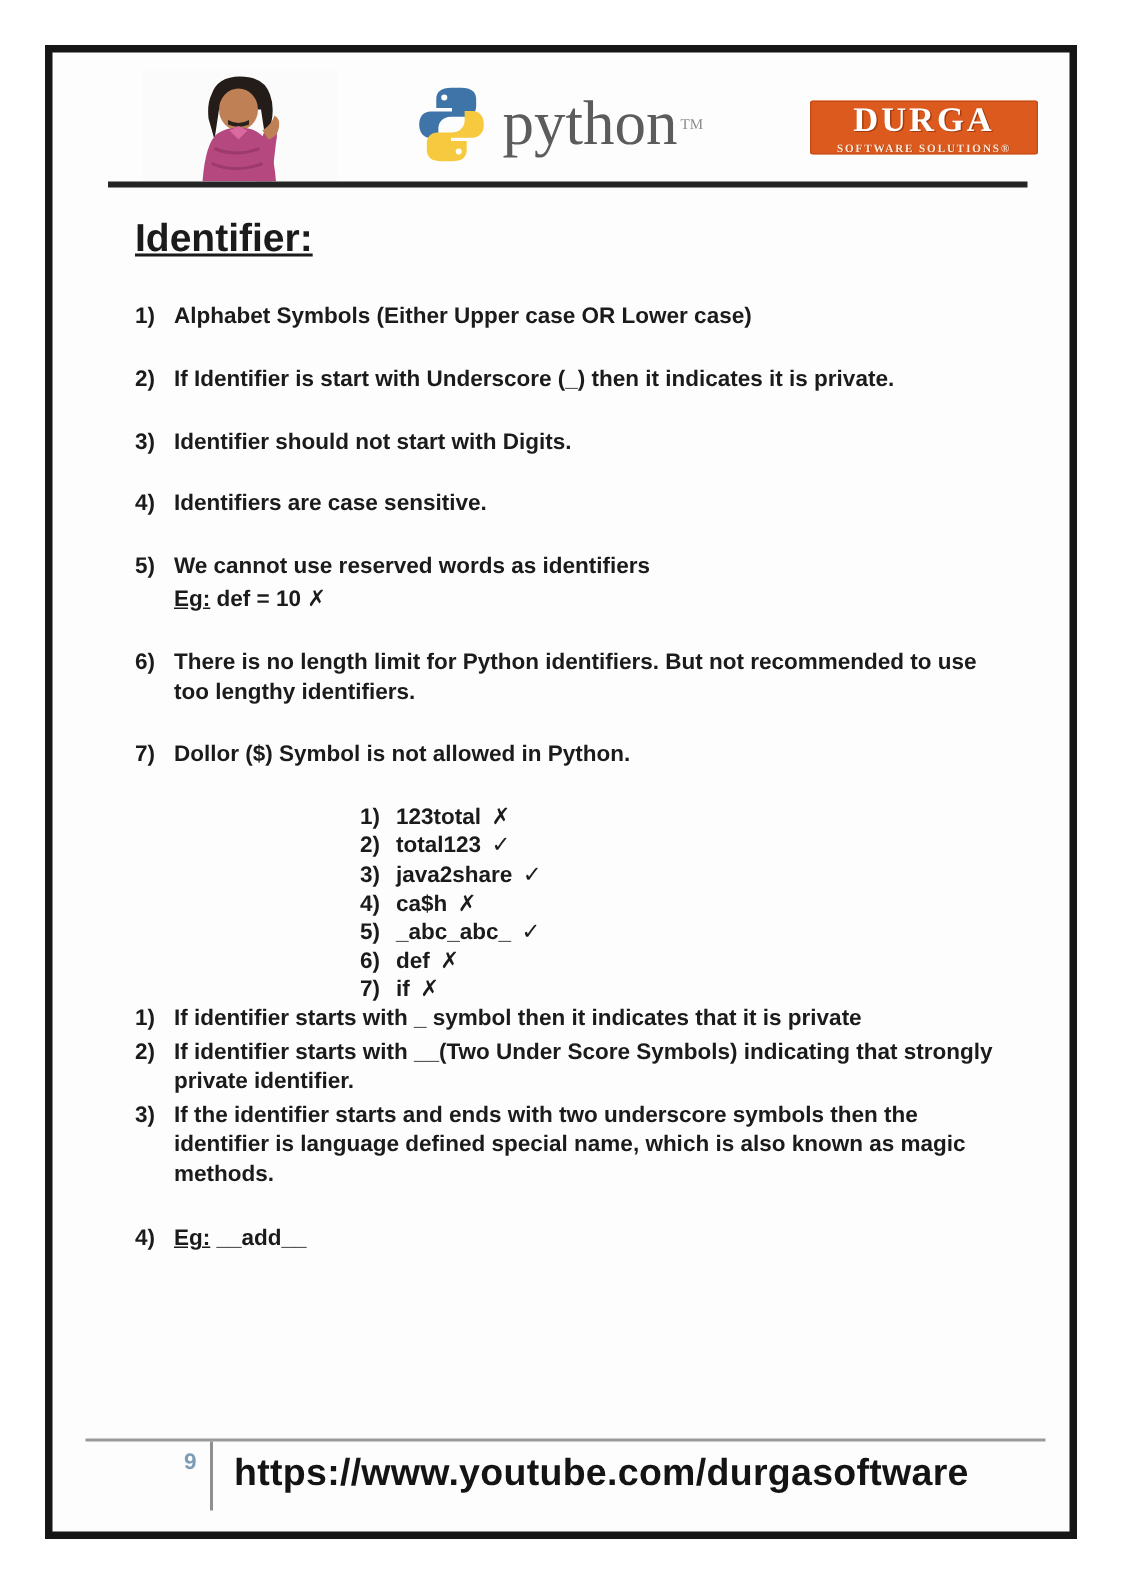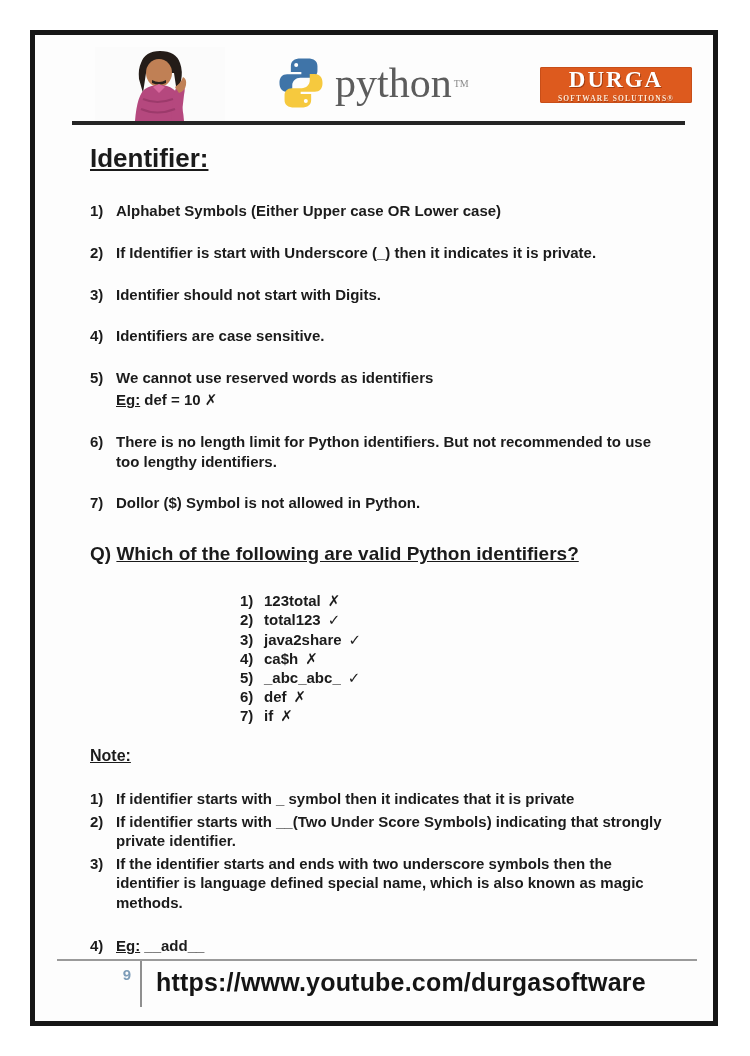--- a/index.html
+++ b/index.html
@@ -192,24 +192,20 @@
     <div class="li">
       <span class="num">6)</span>
       <div class="txt">There is no length limit for Python identifiers. But not recommended to use too lengthy identifiers.</div>
     </div>
 
     <div class="li">
       <span class="num">7)</span>
       <div class="txt">Dollor ($) Symbol is not allowed in Python.</div>
     </div>
 
-    <div class="h-question">
-      <span>Q)</span>
-      <span class="q-underline">Which of the following are valid Python identifiers?</span>
-    </div>
 
     <div class="qlist">
       <div class="qli">
         <span class="num">1)</span>
         <span>123total</span>
         <span class="mark">✗</span>
       </div>
       <div class="qli">
         <span class="num">2)</span>
         <span>total123</span>
@@ -235,21 +231,20 @@
         <span>def</span>
         <span class="mark">✗</span>
       </div>
       <div class="qli">
         <span class="num">7)</span>
         <span>if</span>
         <span class="mark">✗</span>
       </div>
     </div>
 
-    <div class="h-note">Note:</div>
 
     <div class="nli">
       <span class="num">1)</span>
       <div class="txt">If identifier starts with _ symbol then it indicates that it is private</div>
     </div>
 
     <div class="nli">
       <span class="num">2)</span>
       <div class="txt">If identifier starts with __(Two Under Score Symbols) indicating that strongly private identifier.</div>
     </div>

